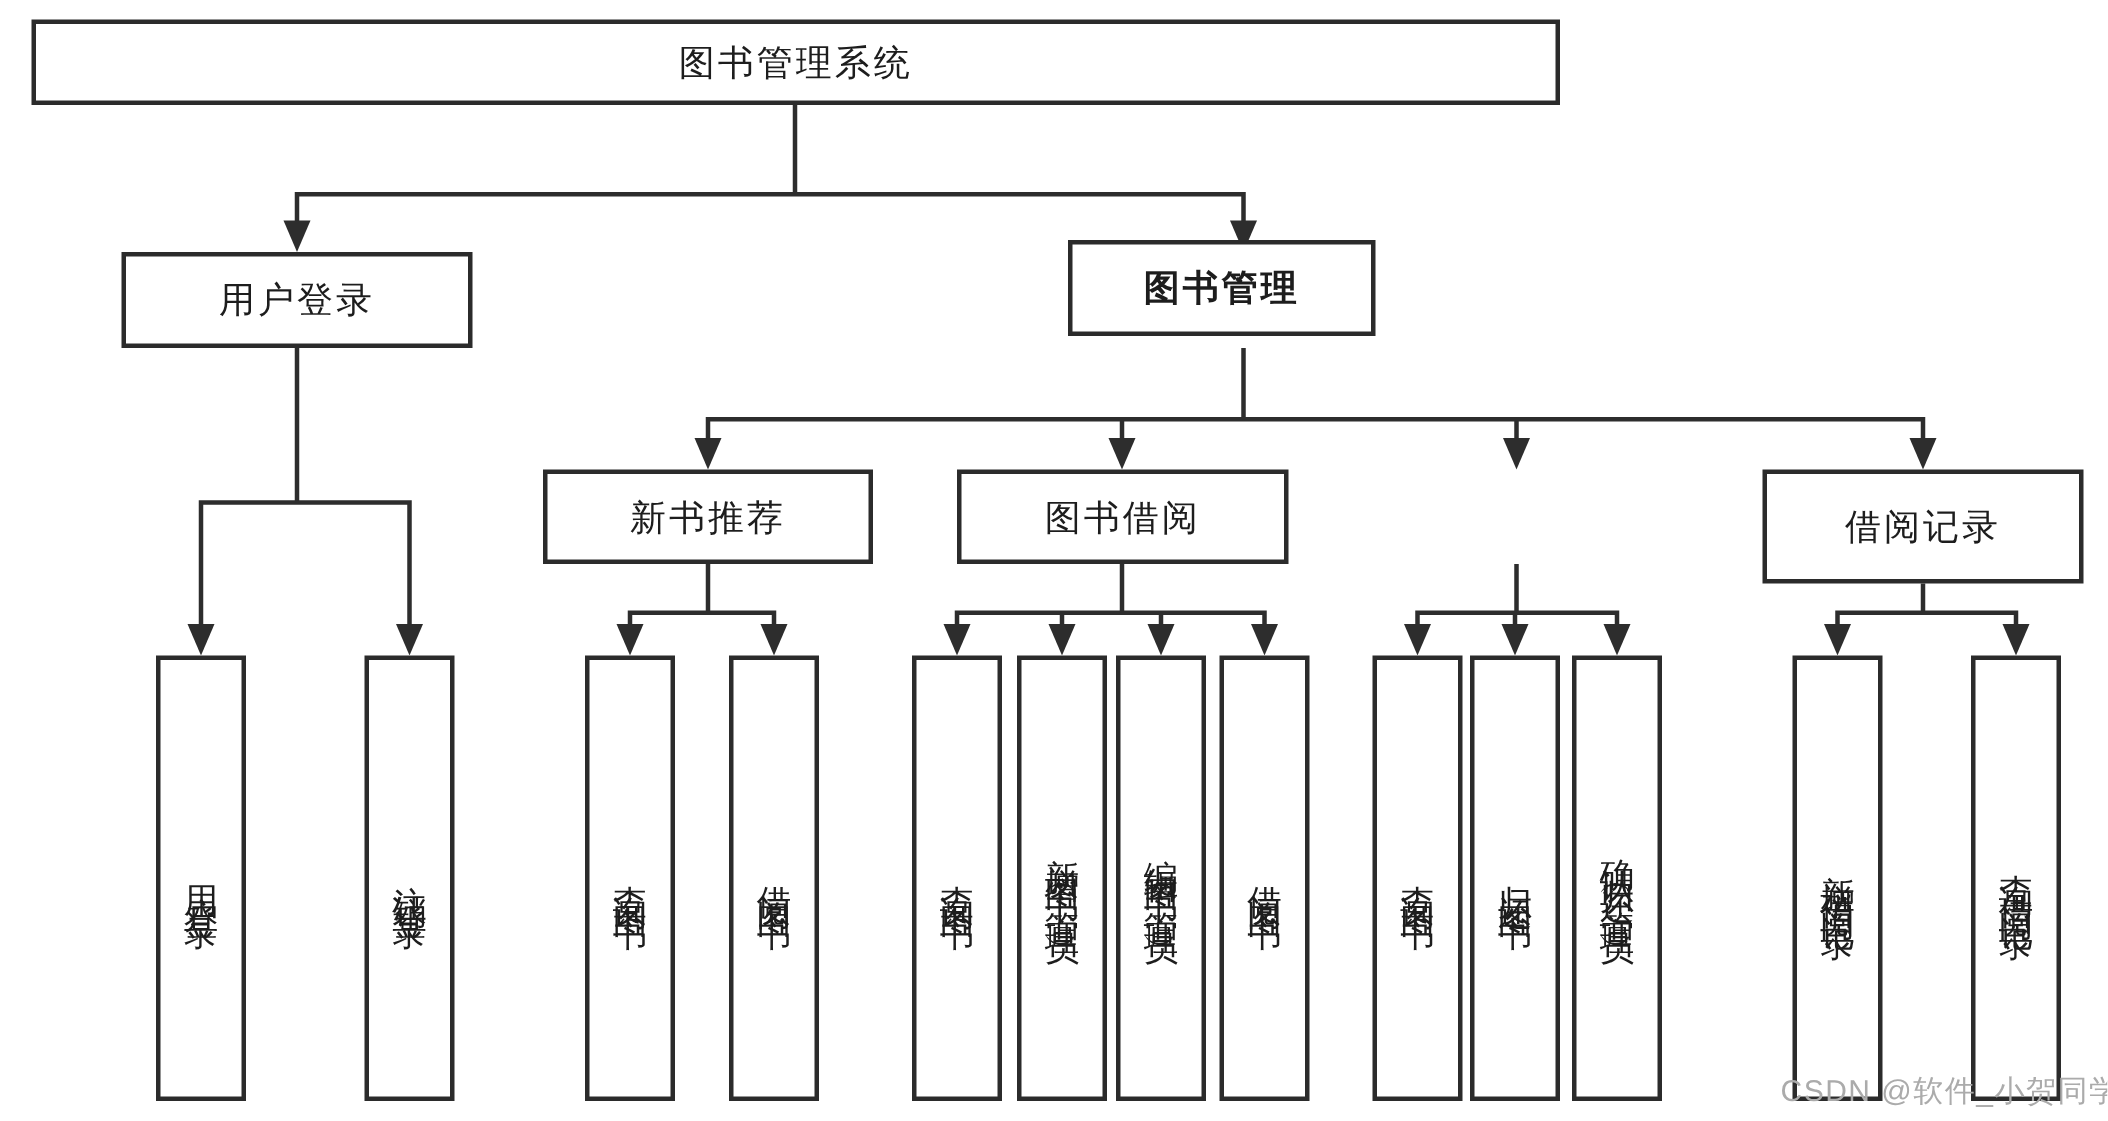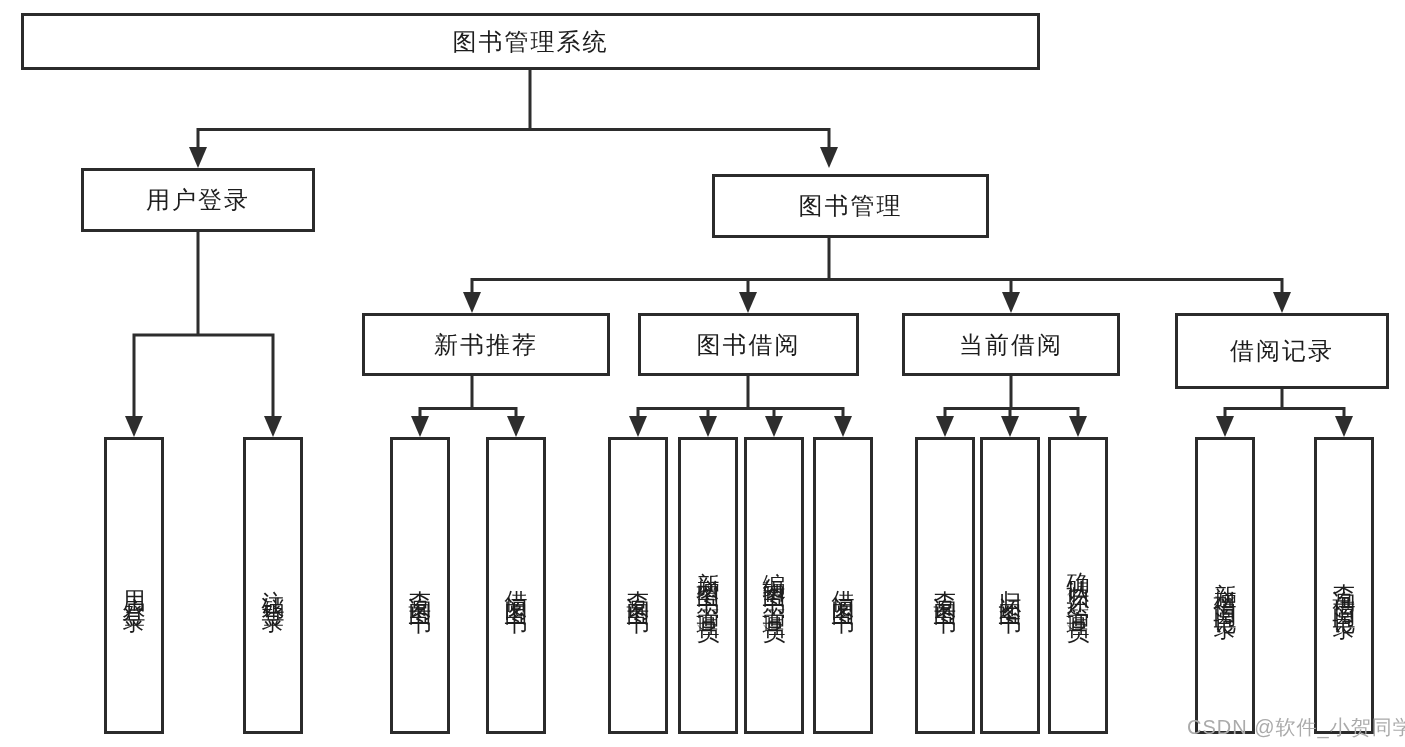--- a/index.html
+++ b/index.html
@@ -84,32 +84,29 @@
     </g>
   </svg>
 
   <div class="box" style="left:21px;top:13px;width:1019px;height:57px;text-align:right;">
     <span>图书管理系统</span>
   </div>
 
   <div class="box" style="left:81px;top:168px;width:234px;height:64px;">
     <span>用户登录</span>
   </div>
-  <div class="box" style="left:712px;top:174px;width:277px;height:64px;">
+  <div class="box" style="left:712px;top:160px;width:205px;height:64px;font-weight:bold;">
     <span>图书管理</span>
   </div>
 
-  <div class="box" style="left:362px;top:313px;width:248px;height:63px;">
+  <div class="box" style="left:362px;top:313px;width:220px;height:63px;">
     <span>新书推荐</span>
   </div>
   <div class="box" style="left:638px;top:313px;width:221px;height:63px;justify-content:center;">
     <span>图书借阅</span>
-  </div>
-  <div class="box" style="left:902px;top:313px;width:218px;height:63px;">
-    <span>当前借阅</span>
   </div>
   <div class="box" style="left:1175px;top:313px;width:214px;height:76px;">
     <span>借阅记录</span>
   </div>
 
   <div class="vbox" style="left:104px;">
     <span>用户登录</span>
   </div>
   <div class="vbox" style="left:243px;">
     <span>注销登录</span>

